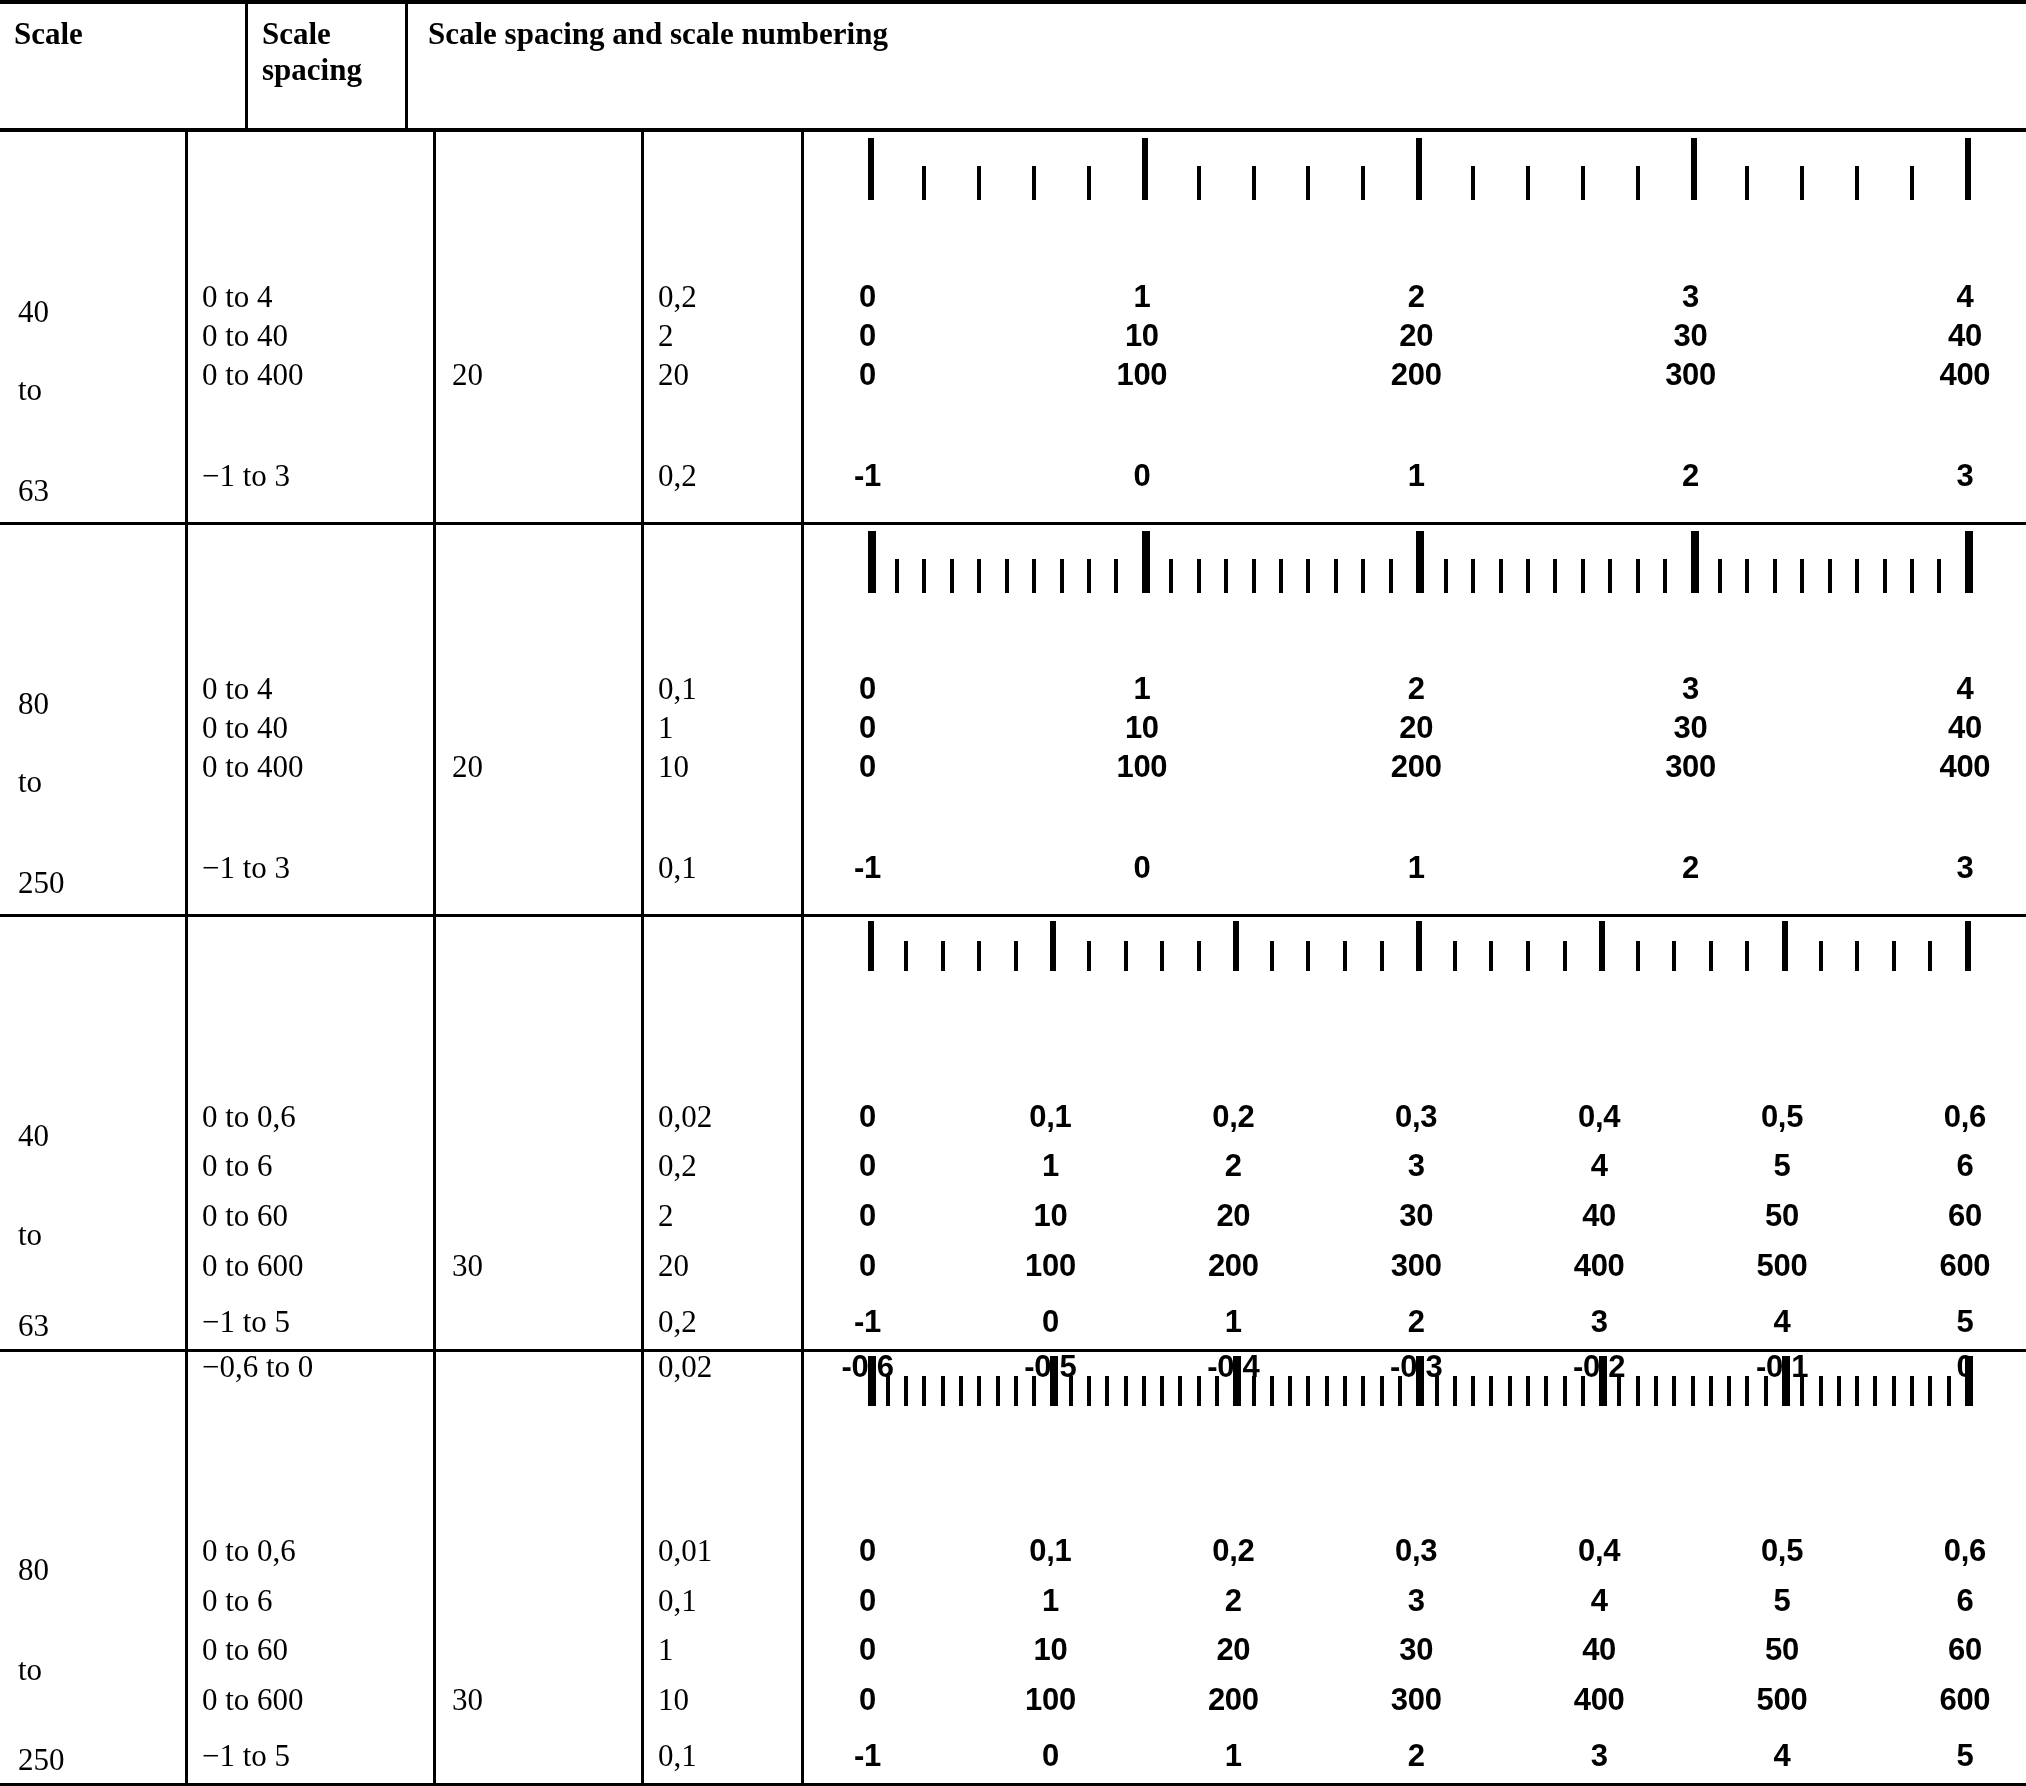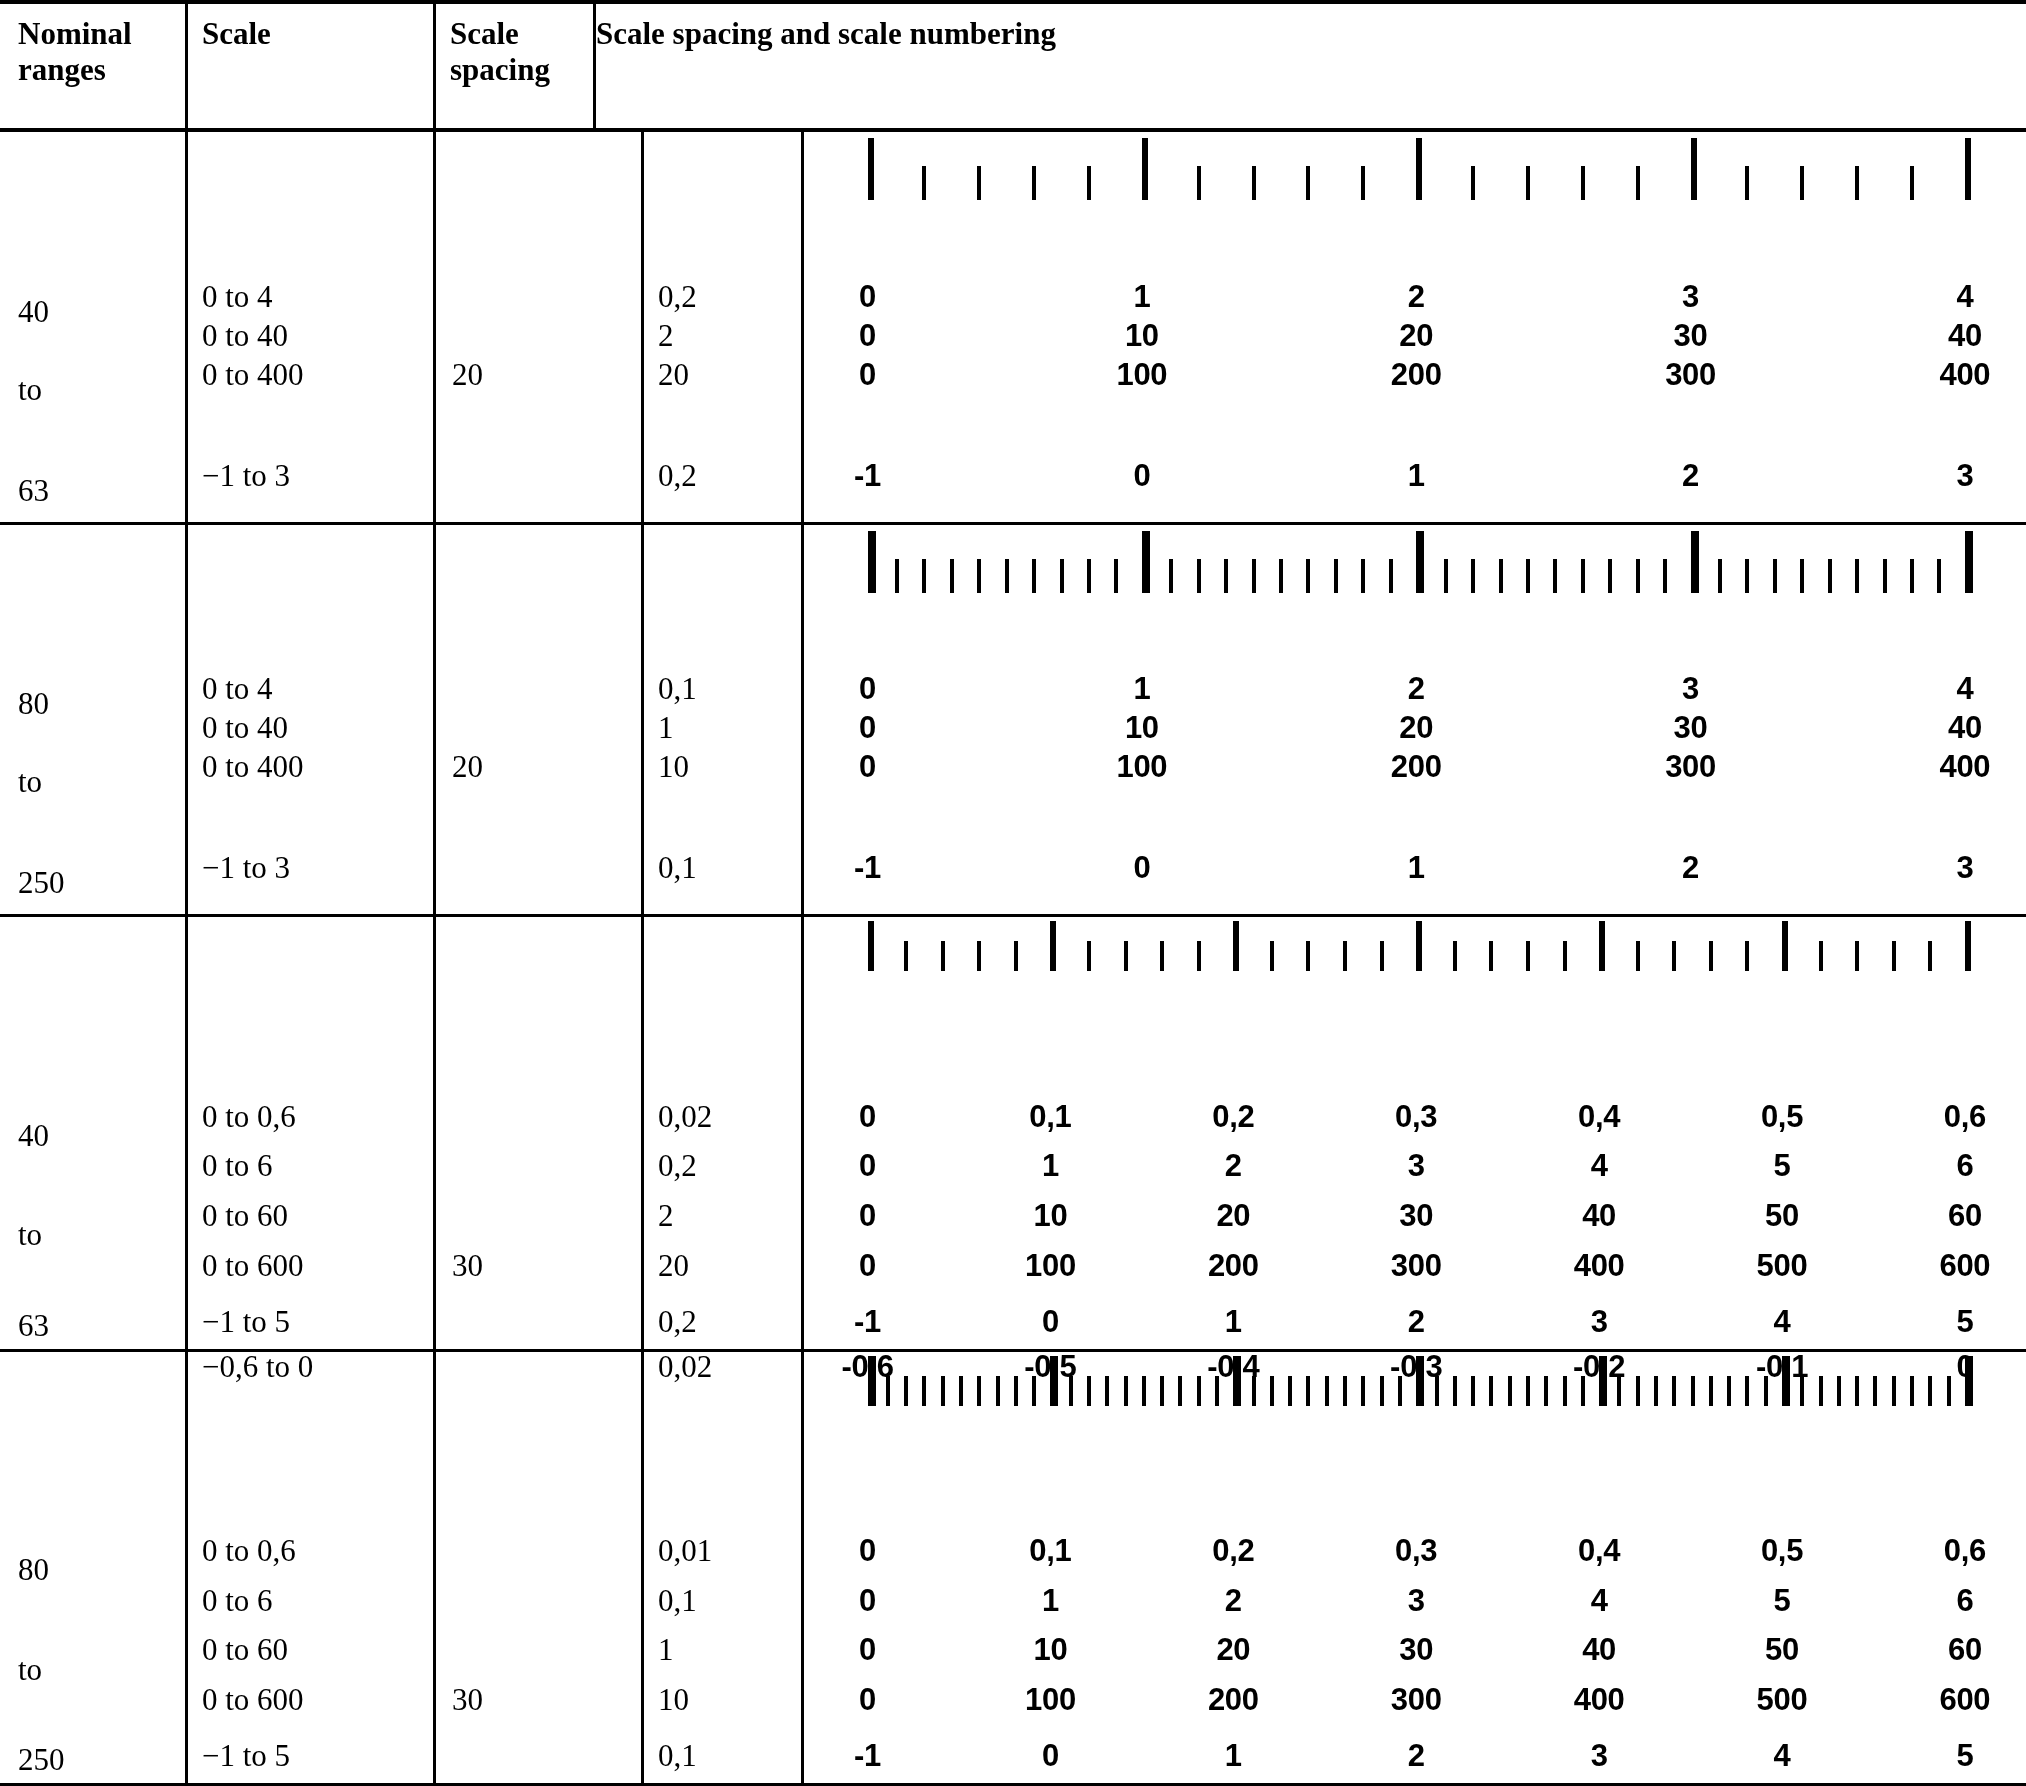--- a/index.html
+++ b/index.html
@@ -22,21 +22,21 @@
   .blk:last-child{border-bottom:none;}
 
   .c{box-sizing:border-box;position:relative;}
   .c-nom{width:188px;border-right:3px solid #000;padding-left:18px;}
   .c-scale{width:248px;border-right:3px solid #000;padding-left:14px;}
   .c-div{width:208px;border-right:3px solid #000;padding-left:16px;}
   .c-int{width:160px;border-right:3px solid #000;padding-left:14px;}
   .c-spc{flex:1;position:relative;}
 
   .hcell{font-weight:bold;font-size:31px;line-height:1.17;padding-top:12px;}
-  .hcell.c-spc{}
+  .hcell.c-spc{padding-left:20px;}
 
   .body-cell{font-size:31px;line-height:1;}
 
   
   .at{position:absolute;white-space:nowrap;}
 
   
   .ser{font-family:"Liberation Serif","DejaVu Serif",serif;font-size:31px;}
 
   
@@ -54,24 +54,20 @@
 
   
   .numrow{position:absolute;left:0;right:0;height:34px;}
 </style>
 </head>
 <body>
 
 <div class="table">
 
   <div class="row hdr">
-    <div class="c c-nom hcell">
-      <div>Nominal</div>
-      <div>ranges</div>
-    </div>
     <div class="c c-scale hcell">
       <div>Scale</div>
     </div>
     <div class="c c-int hcell">
       <div>Scale</div>
       <div>spacing</div>
     </div>
     <div class="c c-spc hcell">
       <div>Scale spacing and scale numbering</div>
     </div>

